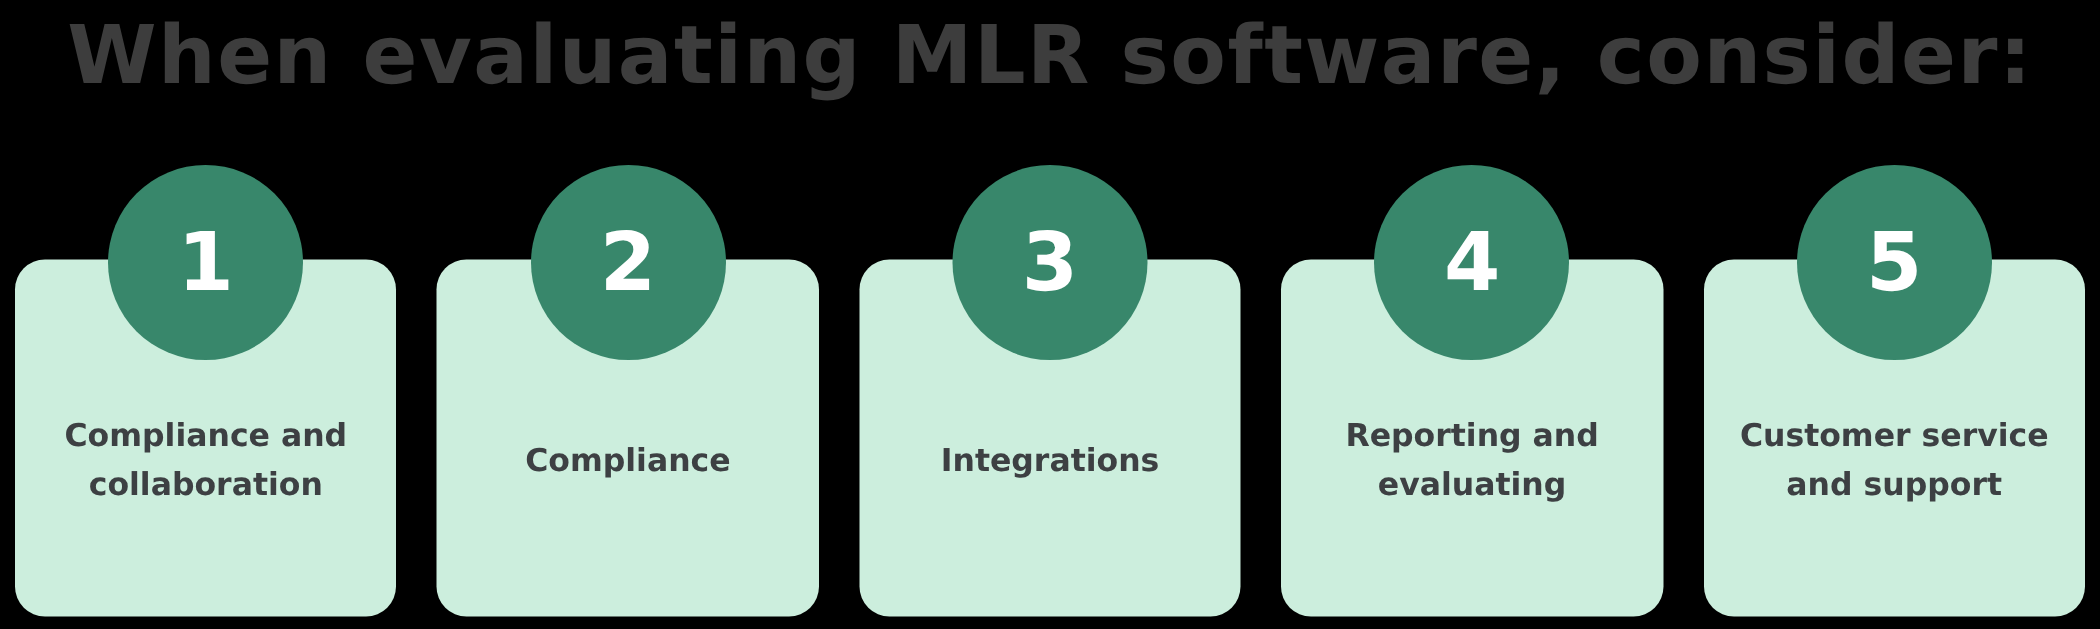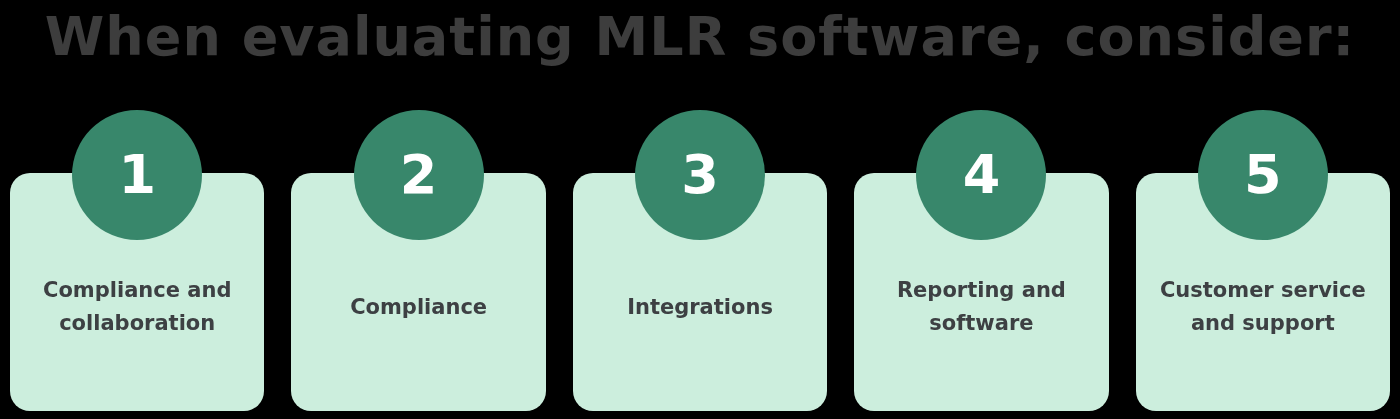--- a/index.html
+++ b/index.html
@@ -114,21 +114,21 @@
         <div class="card-label">Integrations</div>
       </div>
     </div>
 
     <div class="card">
       <div class="circle">
         <span class="circle-number">4</span>
       </div>
       <div class="card-label-wrap">
         <div class="card-label">Reporting and
-software</div>
+evaluating</div>
       </div>
     </div>
 
     <div class="card">
       <div class="circle">
         <span class="circle-number">5</span>
       </div>
       <div class="card-label-wrap">
         <div class="card-label">Customer service
 and support</div>

